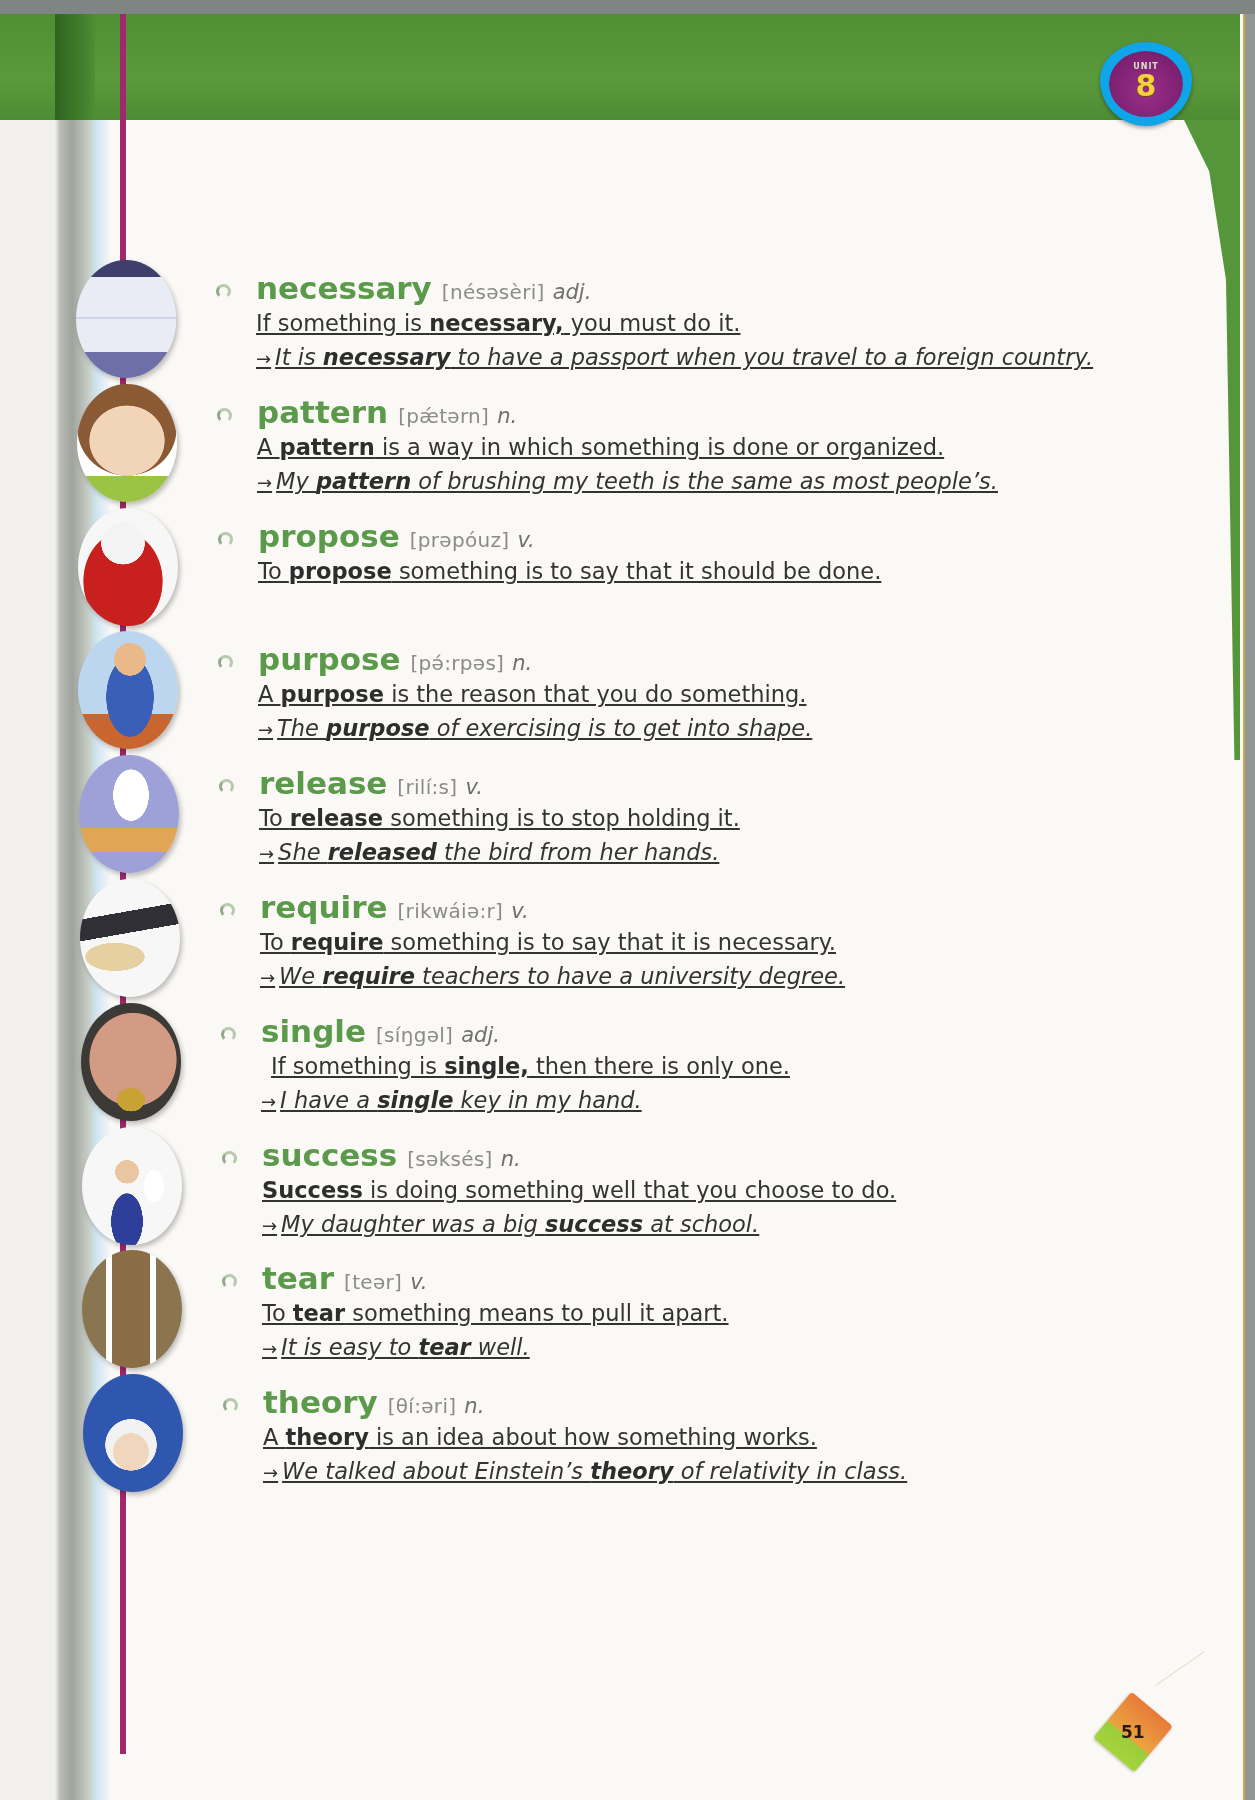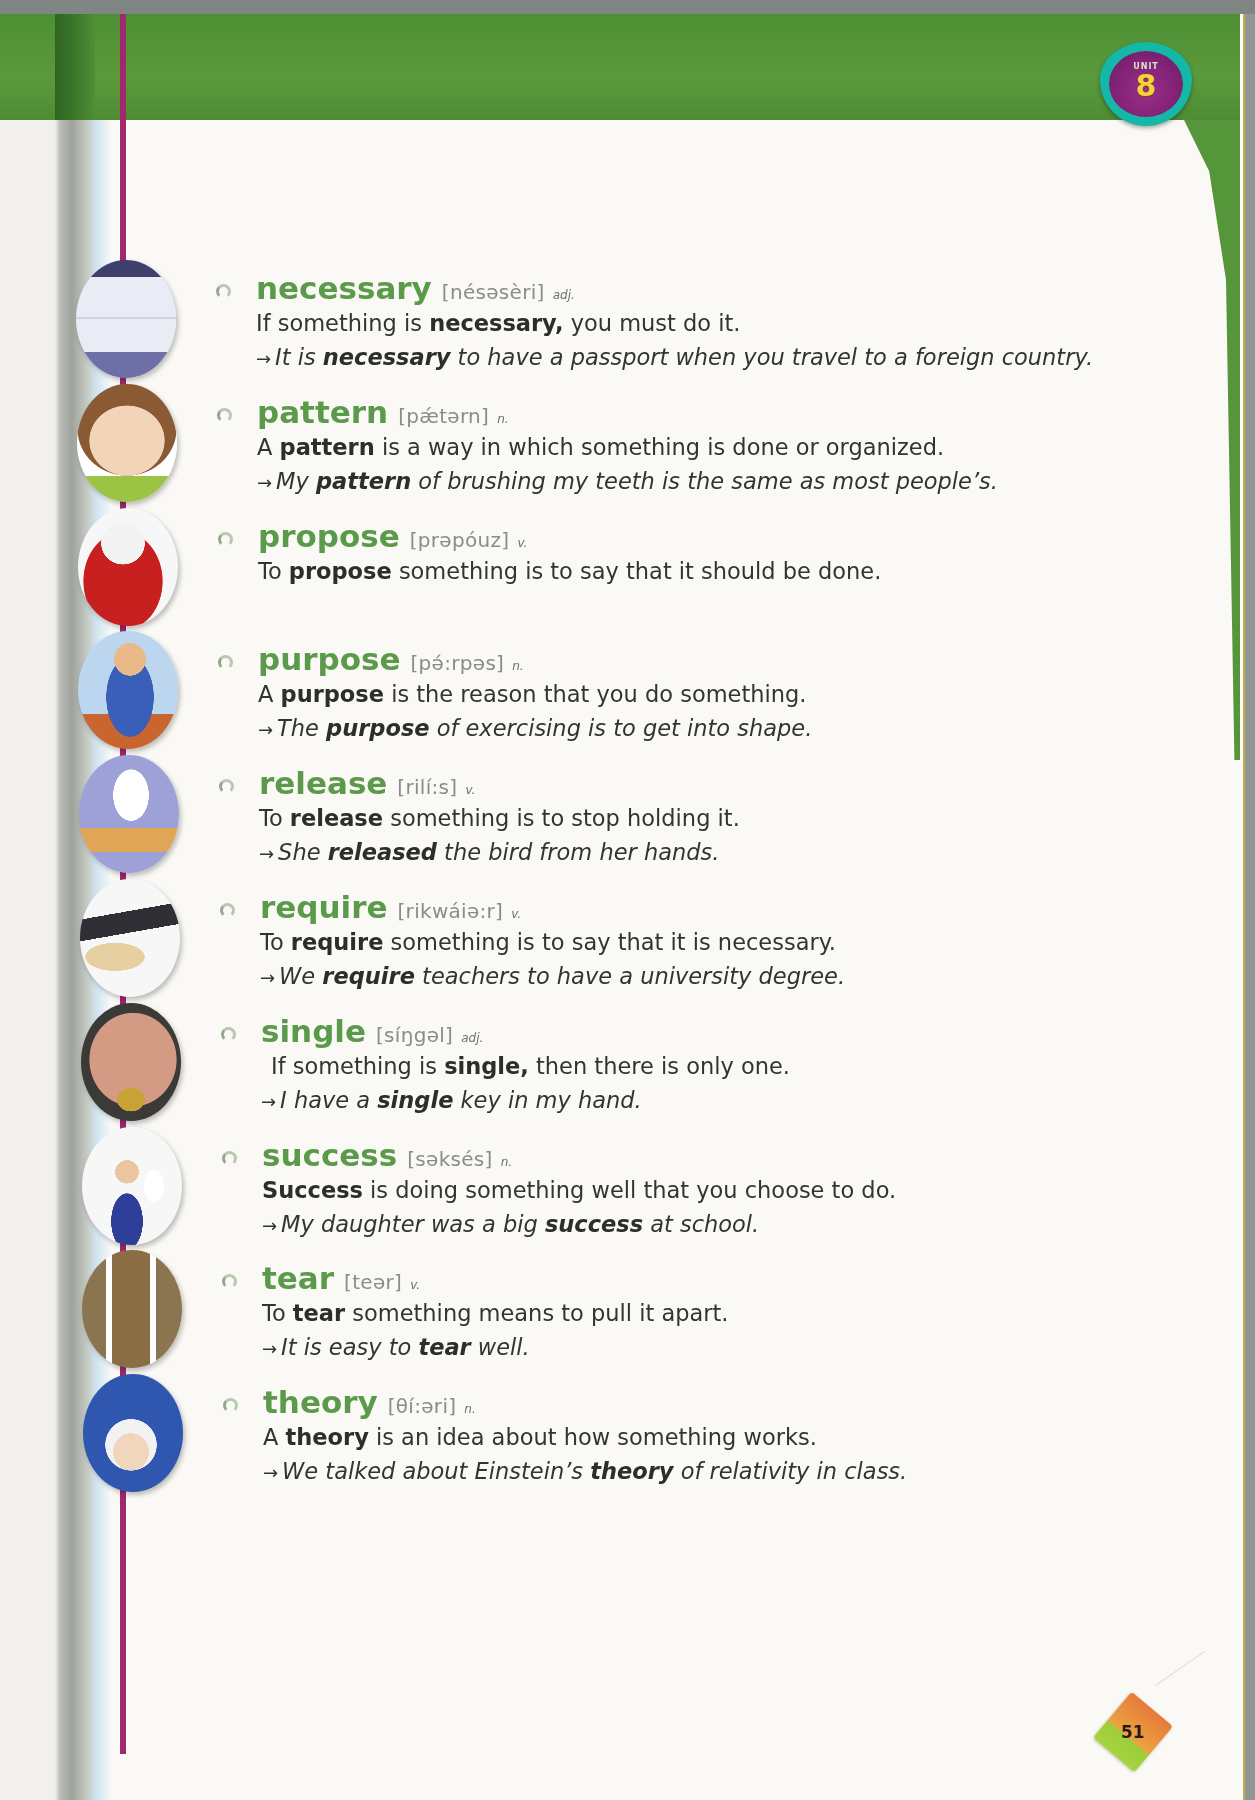--- a/index.html
+++ b/index.html
@@ -30,21 +30,21 @@
   }
   .gutter-top {
     position: absolute; left: 55px; top: 14px; width: 40px; height: 106px;
     background: linear-gradient(90deg, #2f6420, #3e7c2a 60%, #4f8f34);
   }
   .string { position: absolute; left: 120px; top: 14px; width: 6px; height: 1740px; background: #a0286d; }
 
   .unit-badge {
     position: absolute; left: 1100px; top: 42px; width: 92px; height: 84px;
     border-radius: 50% 50% 50% 50% / 45% 45% 55% 55%;
-    background: #14b8a6; box-shadow: 0 2px 4px rgba(0,0,0,0.35);
+    background: #0ea5e9; box-shadow: 0 2px 4px rgba(0,0,0,0.35);
     display: flex; align-items: center; justify-content: center;
   }
   .unit-badge-inner {
     width: 74px; height: 66px; border-radius: 50%;
     background: radial-gradient(circle at 50% 60%, #9a2e8a, #6e1a66);
     display: flex; flex-direction: column; align-items: center; justify-content: center;
   }
   .unit-label { font-size: 8px; color: #d7e6c6; font-weight: bold; letter-spacing: 1px; margin-top: -6px; }
   .unit-number { font-family: "DejaVu Sans", sans-serif; font-size: 30px; font-weight: bold; color: #f3d23a; line-height: 30px; text-shadow: 0 1px 0 #6b4a00; }
 
@@ -57,23 +57,23 @@
   .bullet {
     position: absolute; width: 15px; height: 15px; border-radius: 50%;
     border: 3px solid #b8c9b0; border-left-color: #93a98b; border-bottom-color: transparent;
     box-sizing: border-box;
   }
   .headword {
     position: absolute; font-weight: bold; font-size: 31px; color: #5b9a4a;
     line-height: 36px; white-space: nowrap;
   }
   .phon { font-weight: normal; font-size: 20px; color: #8b8b8b; margin-left: 10px; letter-spacing: 0.3px; }
-  .pos { font-weight: normal; font-style: italic; font-size: 12px; color: #6f6f6f; margin-left: 8px; }
+  .pos { font-weight: normal; font-style: italic; font-size: 21px; color: #6f6f6f; margin-left: 8px; }
   .def, .ex {
-    position: absolute; font-size: 22.5px; color: #333; white-space: nowrap; line-height: 30px;
+    position: absolute; font-size: 22.5px; color: #333; white-space: nowrap; line-height: 30px; text-decoration: underline;
   }
   .ex { font-style: italic; }
   .def b, .ex b { font-weight: bold; color: #2d2d2d; }
   .arrow { font-style: normal; font-size: 18px; margin-right: 4px; }
 
   .page-tag {
     position: absolute; left: 1106px; top: 1702px; width: 54px; height: 60px;
     transform: rotate(40deg);
     background: linear-gradient(180deg, #e77a3a 0%, #eaa540 62%, #9ccc3b 63%, #a6d43e 100%);
     border-radius: 4px; box-shadow: 0 1px 3px rgba(0,0,0,0.25);

